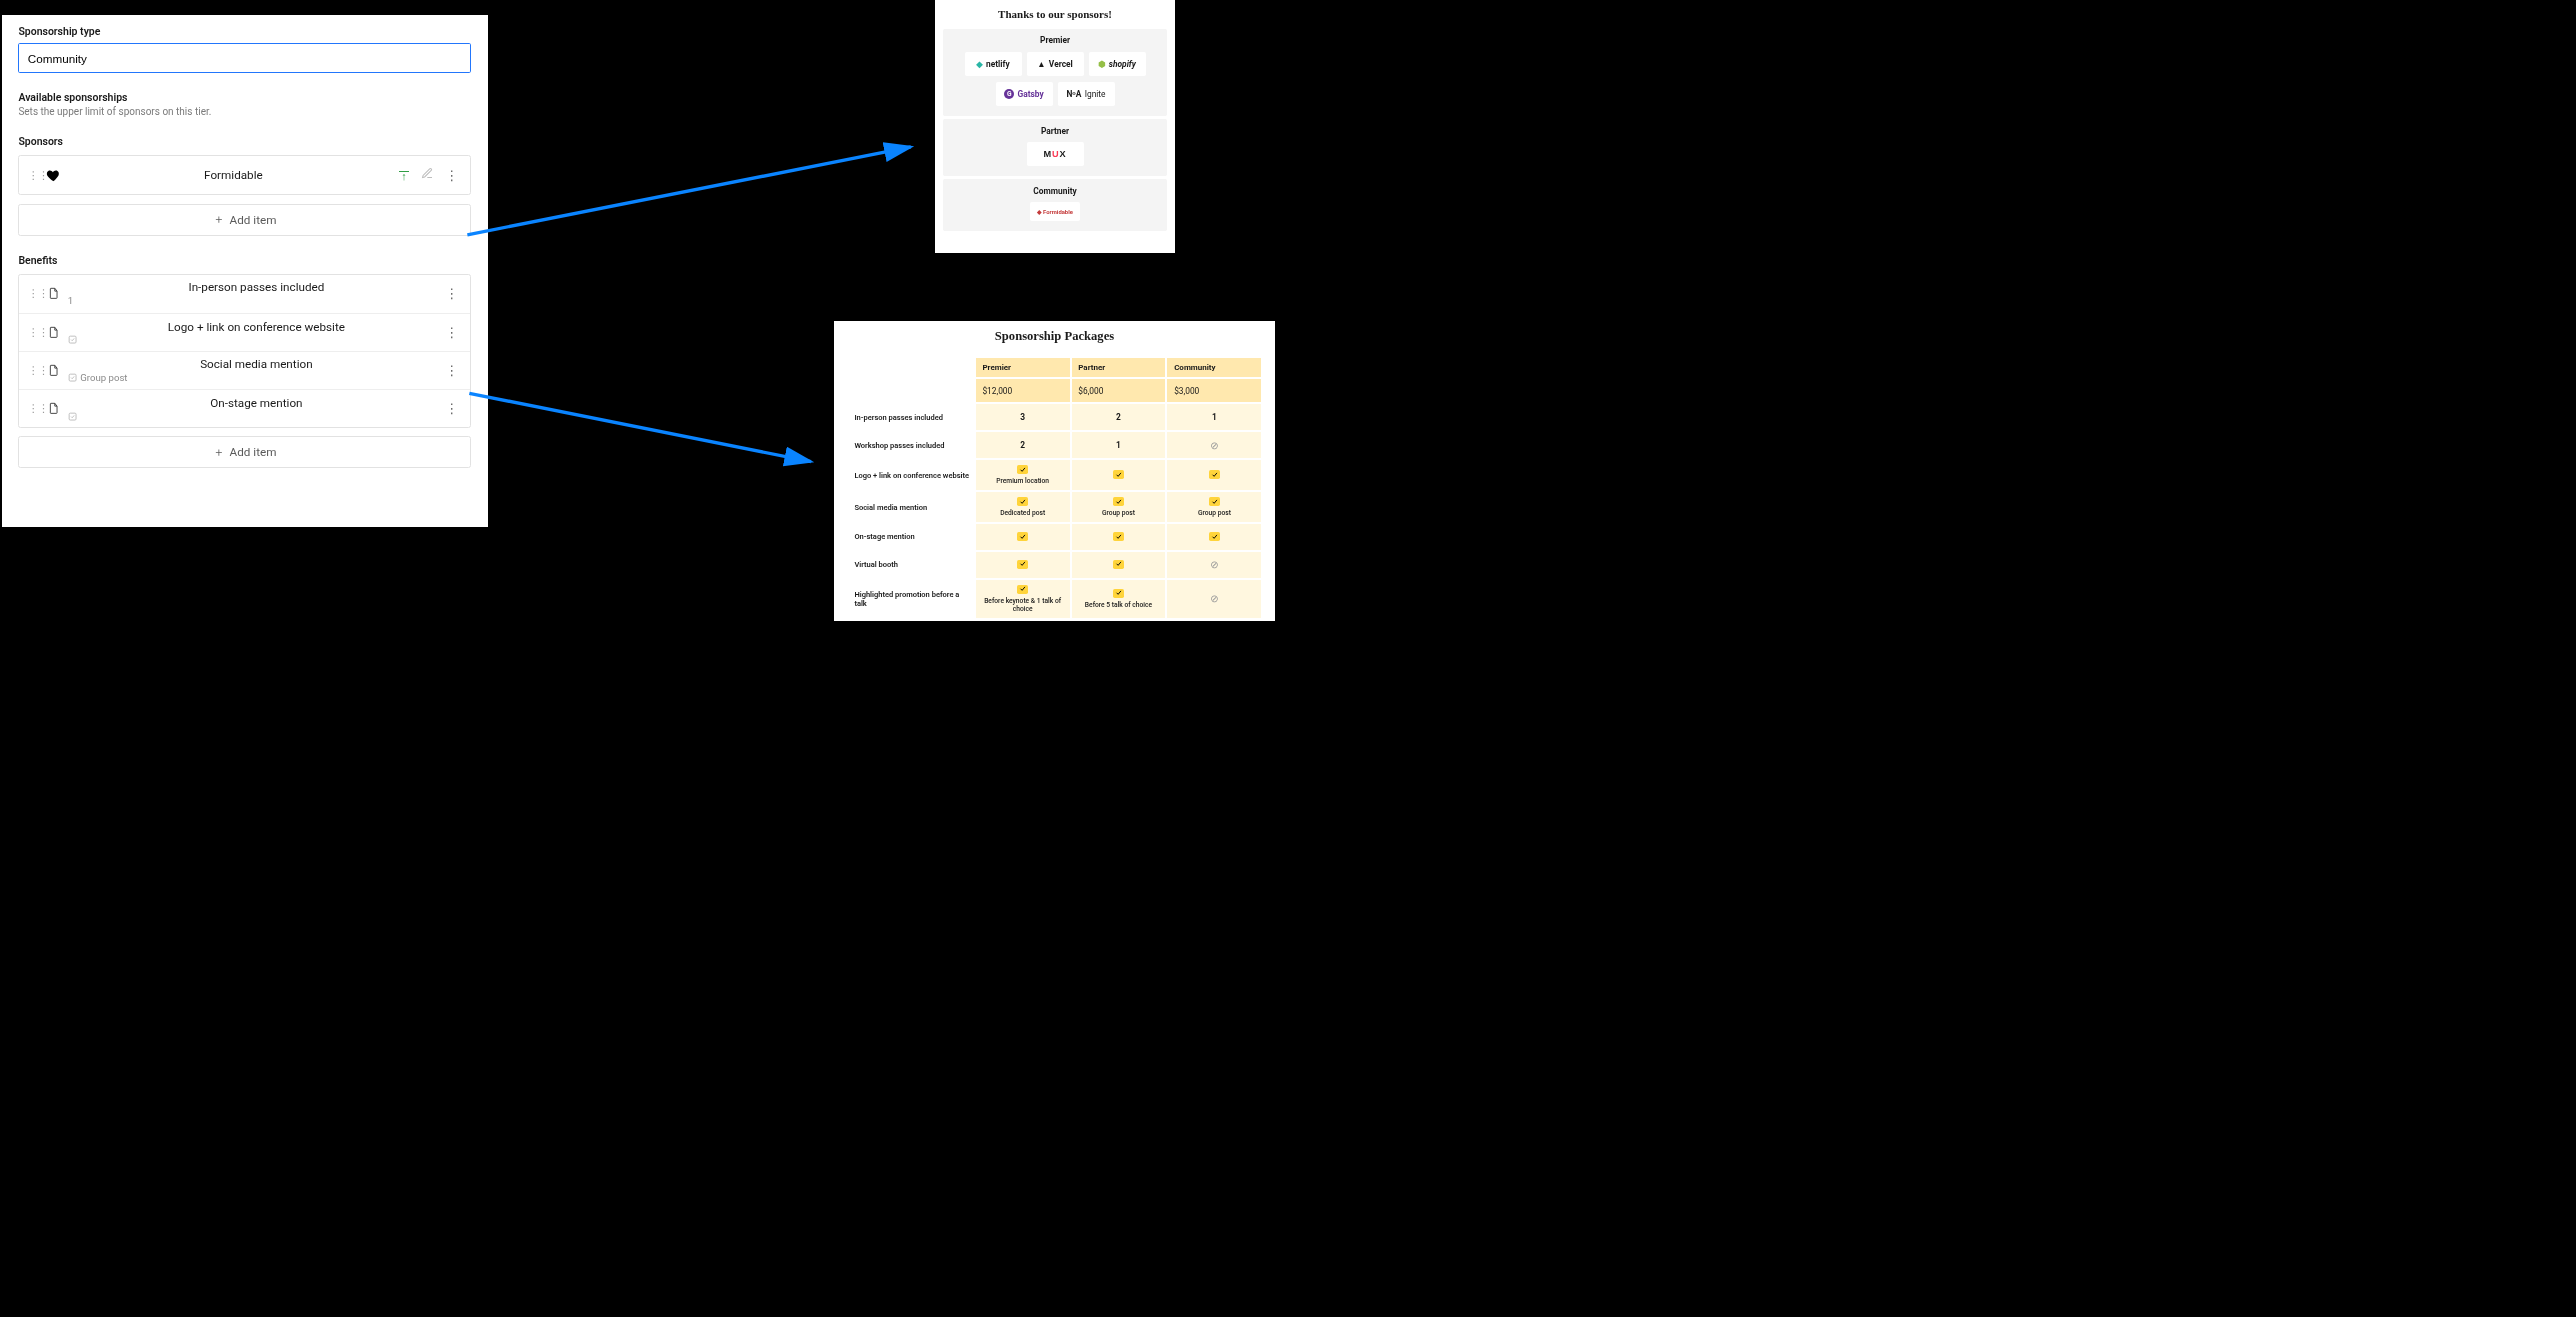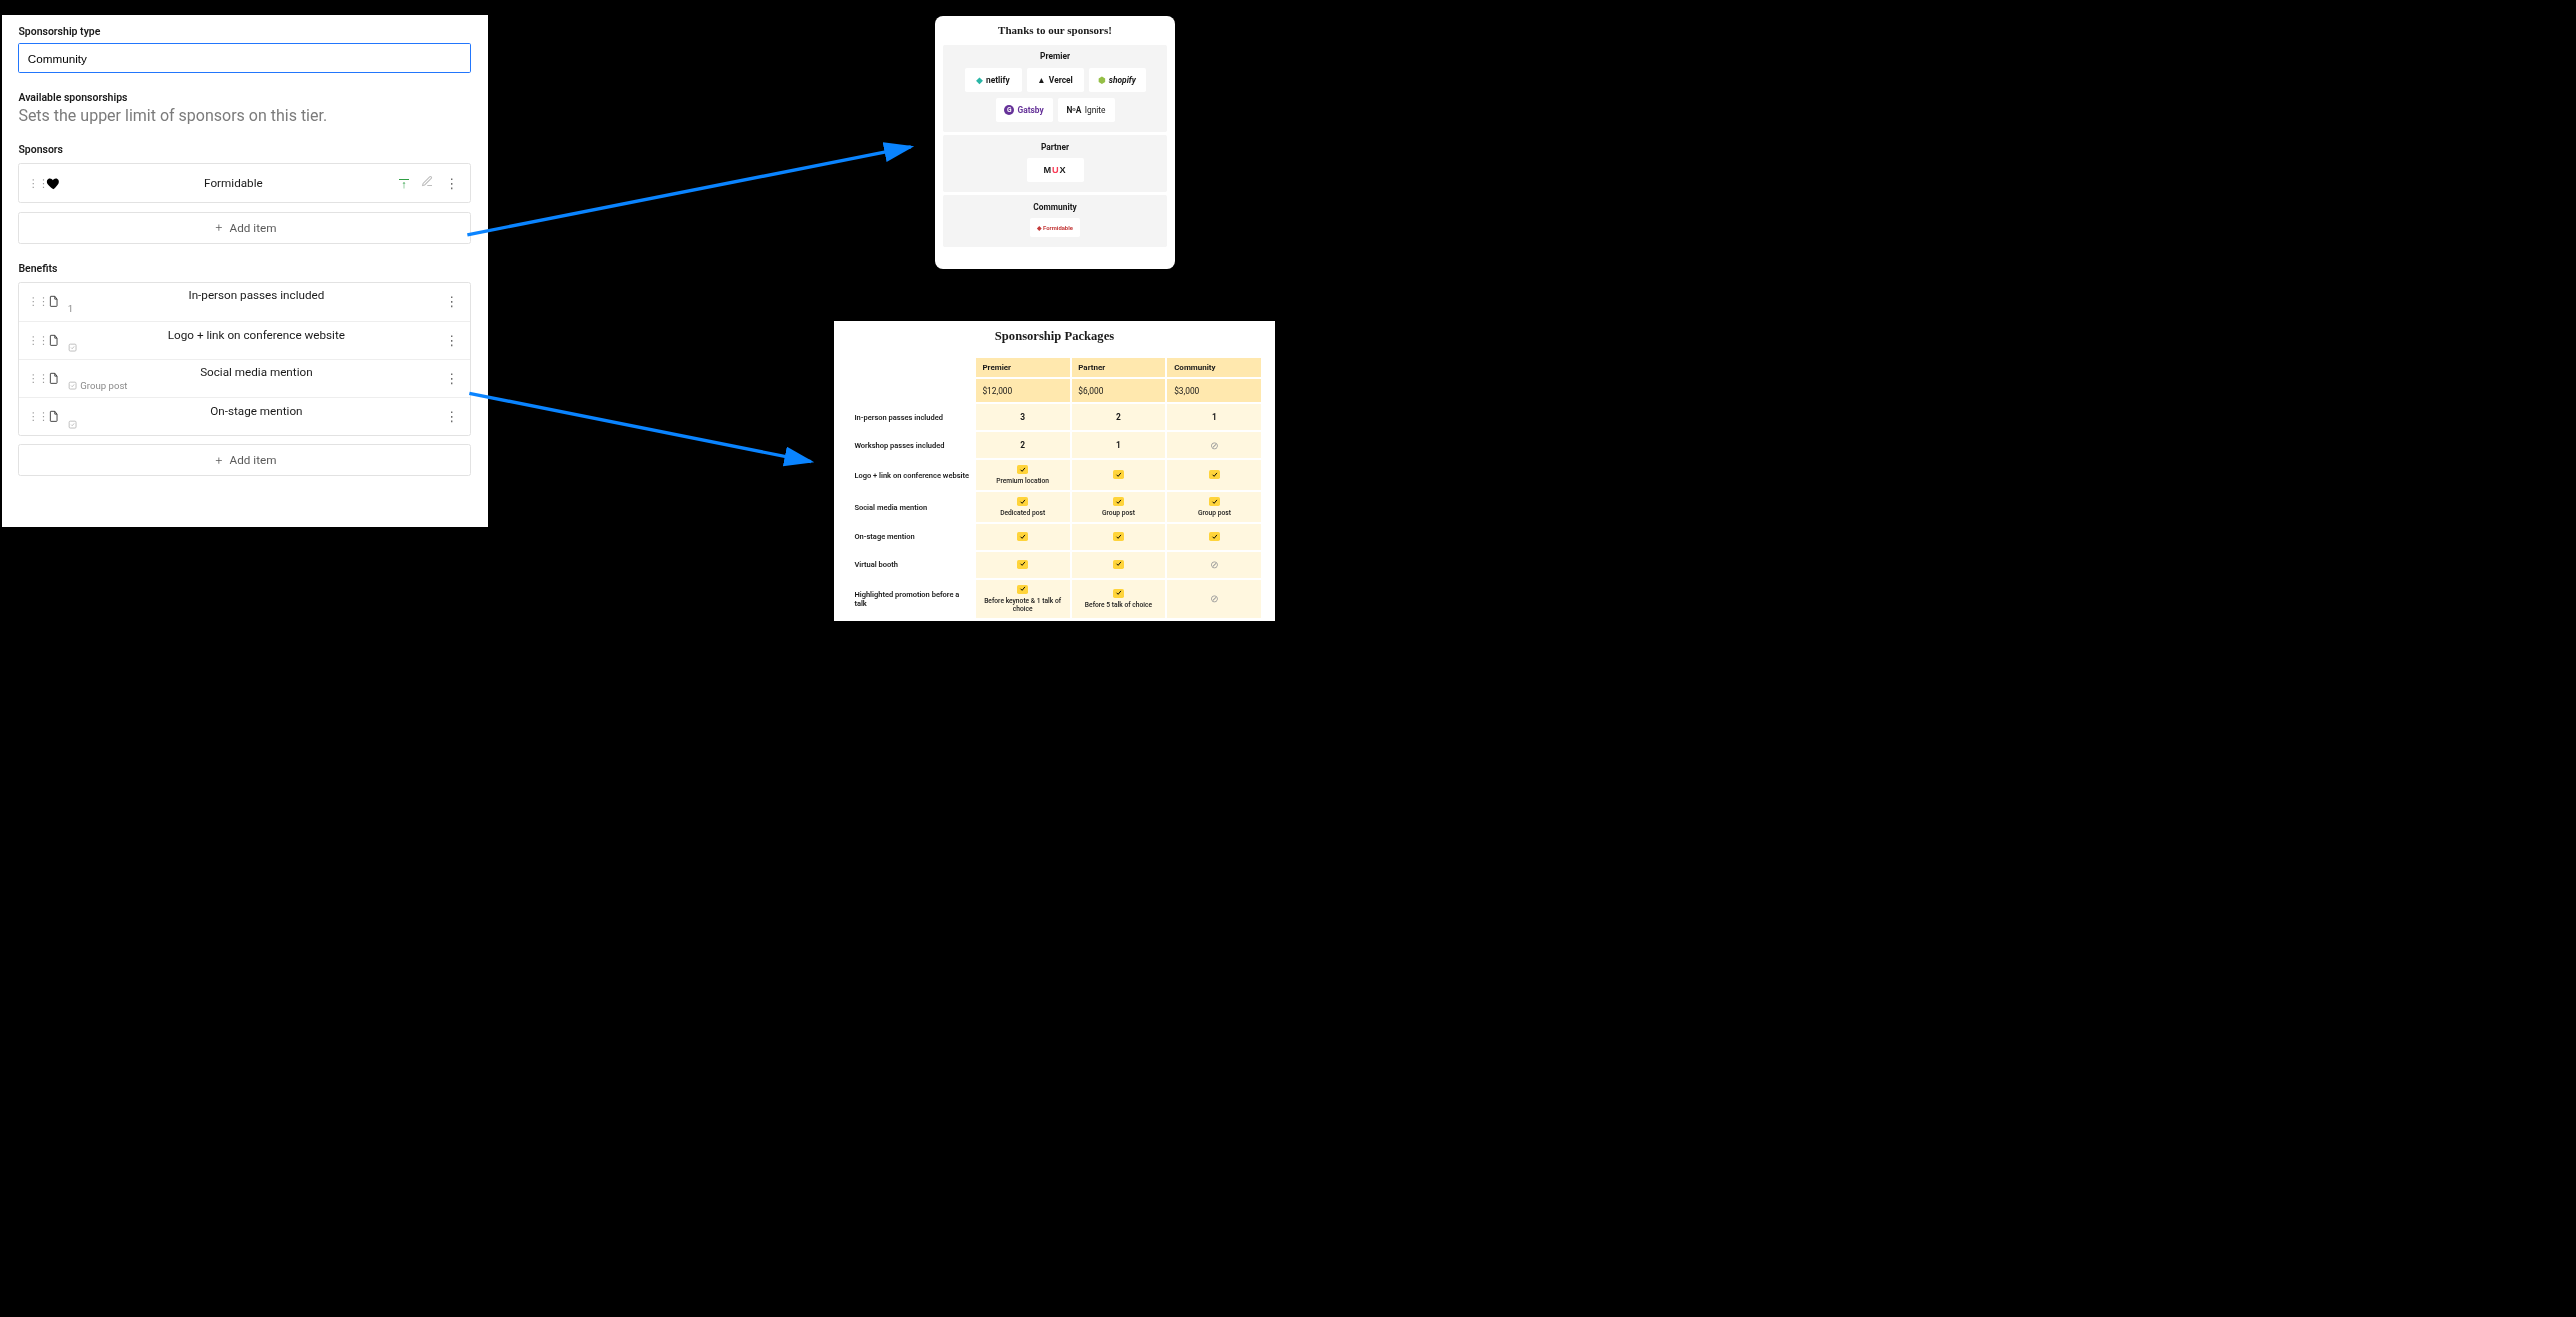--- a/index.html
+++ b/index.html
@@ -18,21 +18,21 @@
   .form-panel {
     position: absolute;
     left: 1.7px;
     top: 15px;
     width: 486px;
     height: 512px;
     background: #fff;
     padding: 10px 16.7px 15px 16.7px;
   }
   .fld-label { font-weight: 600; font-size: 10.5px; margin-top: 0; }
-  .fld-sublabel { color: #7b7b7b; font-size: 16px; margin-top: 1.7px; }
+  .fld-sublabel { color: #7b7b7b; font-size: 10px; margin-top: 1.7px; }
   .text-input {
     width: 100%;
     height: 30px;
     border: 0.8px solid #cfcfcf;
     border-radius: 1.7px;
     padding: 0 8.4px;
     font-size: 11.7px;
     margin-top: 5px;
     outline: none;
     background:#fff;
@@ -72,22 +72,22 @@
 
   
   .doc-icon { width:13.4px; height:16.7px; }
   .heart-icon svg { width:15px; height:15px; }
 
   .mini-check { width:9.2px; height:9.2px; display:inline-flex; }
   .mini-check svg { width:9.2px; height:9.2px; stroke:#bdbdbd; }
 
   
   .sponsors-panel {
-    position:absolute; left:935px; top:16px; width:240px; height:253px;
-    background:#fff; padding:8.4px 8.4px;border-radius:8px;
+    position:absolute; left:935px; top:0; width:240px; height:253px;
+    background:#fff; padding:8.4px 8.4px;
   }
   .sponsors-panel h3 {
     text-align:center; margin:0 0 8.4px 0; font-size:11px; font-weight:800;
     font-family: Georgia, "Times New Roman", serif;
   }
   .tier-box {
     background:#f4f4f4; border-radius:1.7px; padding:6.7px 6.7px 10px 6.7px; margin-bottom:3.3px;
     display:flex; flex-direction:column; align-items:center; gap:6.7px;
   }
   .tier-title { font-size:8.4px; font-weight:700; }

